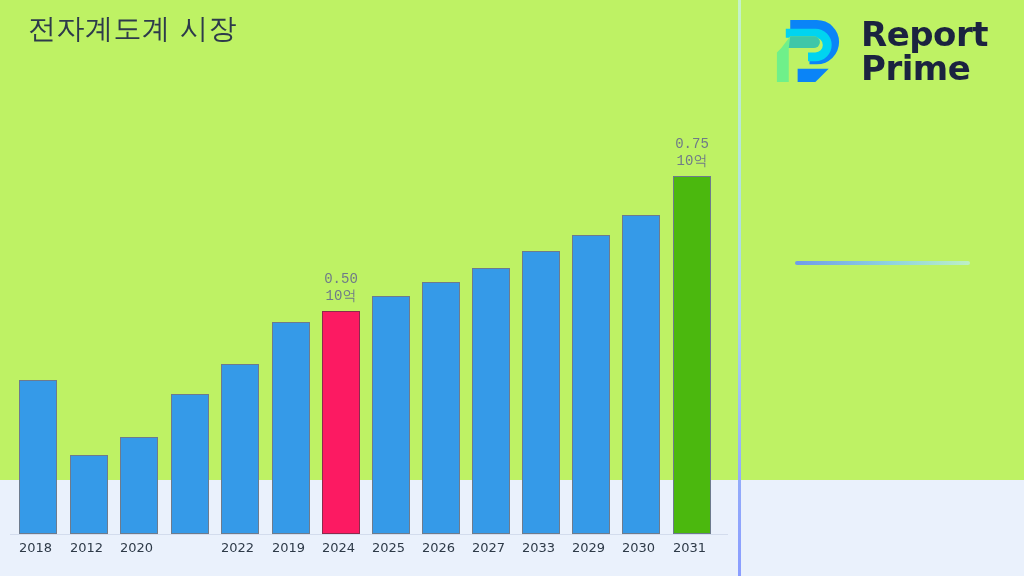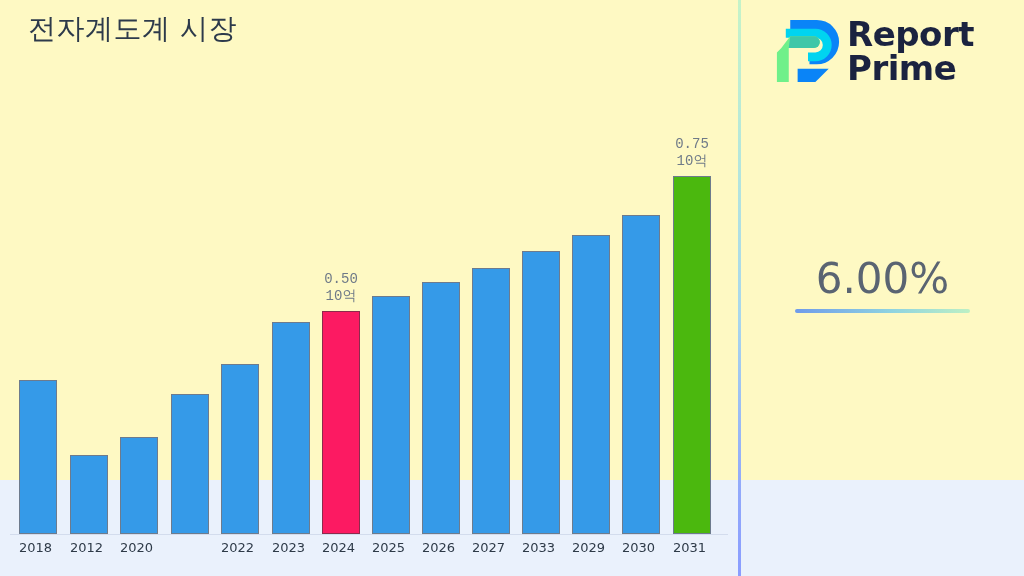--- a/index.html
+++ b/index.html
@@ -1,21 +1,21 @@
 <!DOCTYPE html>
 <html><head>
 <meta charset="utf-8">
 <style>
   html,body{margin:0;padding:0;}
   body{
     width:1024px;height:576px;overflow:hidden;
     background:#eaf1fc;
     font-family:"DejaVu Sans","Liberation Sans",sans-serif;
   }
-  .screen{position:relative;width:1024px;height:480px;background:#fef9c3;}
+  .screen{position:relative;width:1024px;height:480px;background:#bef264;}
 
   
   .chart-panel{position:absolute;left:0;top:0;width:738px;height:576px;}
 
   .chart-title{
     position:absolute;left:28px;top:10px;
     font-size:28px;color:#2d3a4b;font-weight:400;
     letter-spacing:.5px;white-space:nowrap;
   }
 
@@ -58,21 +58,21 @@
   .divider{
     position:absolute;left:738px;top:0;width:3px;height:576px;
     background:linear-gradient(to bottom,#c5f3c8 0%,#b6e8da 25%,#a9d7ec 55%,#92a9fb 85%,#8a9dff 100%);
   }
 
   
   .side-panel{position:absolute;left:741px;top:0;width:283px;height:576px;}
 
   .logo{
     position:absolute;left:30px;top:14px;
-    display:flex;align-items:center;gap:2px;
+    display:flex;align-items:center;gap:16px;
   }
   .logo-mark{width:74px;height:74px;flex:none;}
   .logo-text{
     font-size:34px;line-height:34px;font-weight:bold;
     color:#1b2340;letter-spacing:-.5px;
   }
   .logo-text span{display:block;}
 
   .cagr-block{
     position:absolute;left:0;top:255px;width:283px;text-align:center;
@@ -153,21 +153,21 @@
         </div>
       <div class="baseline"></div>
     </div>
 
     <div class="xaxis" id="xaxis-layer">
         <div class="xtick" style="left: 19px;">2018</div>
         <div class="xtick" style="left: 70px;">2012</div>
         <div class="xtick" style="left: 120px;">2020</div>
         <div class="xtick" style="left: 171px; margin-top: 40px;">2021</div>
         <div class="xtick" style="left: 221px;">2022</div>
-        <div class="xtick" style="left: 272px;">2023</div>
+        <div class="xtick" style="left: 272px;">2019</div>
         <div class="xtick" style="left: 322px;">2024</div>
         <div class="xtick" style="left: 372px;">2025</div>
         <div class="xtick" style="left: 422px;">2026</div>
         <div class="xtick" style="left: 472px;">2027</div>
         <div class="xtick" style="left: 522px;">2033</div>
         <div class="xtick" style="left: 572px;">2029</div>
         <div class="xtick" style="left: 622px;">2030</div>
         <div class="xtick" style="left: 673px;">2031</div>
       </div>
   </div>
@@ -186,18 +186,17 @@
           <path d="M36 74 H78 L60 92 H36 Z" fill="#0a84f7"></path>
         </svg>
       </span>
       <span class="logo-text">
         <span>Report</span>
         <span>Prime</span>
       </span>
     </div>
 
     <div class="cagr-block">
-      <div class="cagr-value">6.00%</div>
       <div class="cagr-rule"></div>
     </div>
 
   </div>
 </div>
 
 </body></html>

